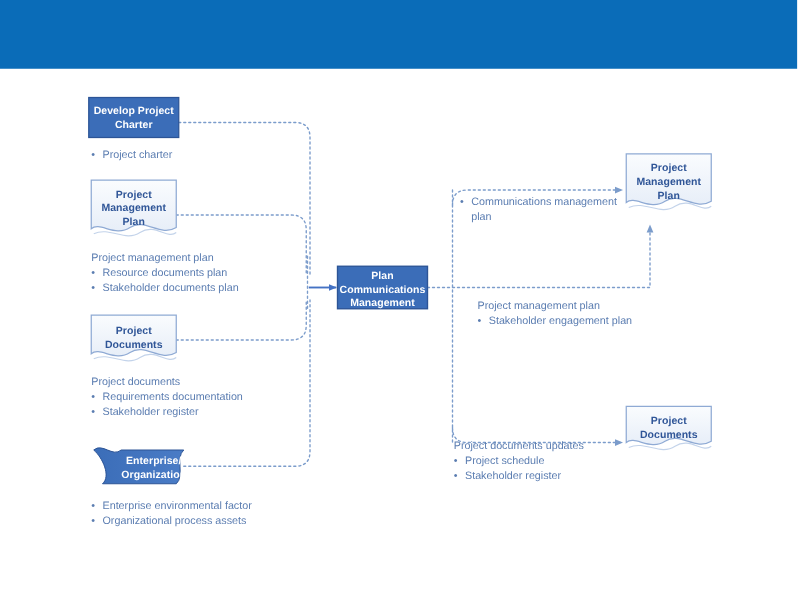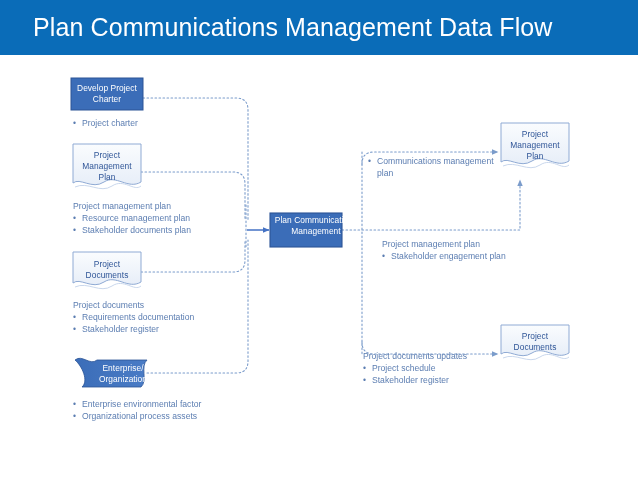--- a/index.html
+++ b/index.html
@@ -46,21 +46,21 @@
     left: 0;
     top: 0;
     width: 638px;
     height: 478px;
   }
 
   
   .node-label {
     position: absolute;
     text-align: center;
-    font-weight: normal;
+    font-weight: bold;
     font-size: 8.4px;
     line-height: 11.2px;
     letter-spacing: 0.05px;
   }
   .node-label.on-blue { color: #ffffff; }
   .node-label.on-light { color: #2f5597; }
 
   
   .txt {
     position: absolute;
@@ -77,21 +77,20 @@
     left: 0;
     top: 0;
   }
 </style>
 </head>
 <body>
 
 <div id="slide">
 
   <div id="title-bar"></div>
-  <div id="title-text">Plan Communications Management Data Flow</div>
 
   <svg id="canvas" viewBox="0 0 638 478" xmlns="http://www.w3.org/2000/svg">
     <defs>
       <marker id="arrowSolid" markerWidth="7" markerHeight="7" refX="6" refY="3.2" orient="auto" markerUnits="userSpaceOnUse">
         <path d="M0,0.5 L6.4,3.2 L0,5.9 z" fill="#4472C4"></path>
       </marker>
       <marker id="arrowLight" markerWidth="7" markerHeight="7" refX="6" refY="3.2" orient="auto" markerUnits="userSpaceOnUse">
         <path d="M0,0.5 L6.4,3.2 L0,5.9 z" fill="#7B9CCB"></path>
       </marker>
       <linearGradient id="docGrad" x1="0" y1="0" x2="0" y2="1">
@@ -169,21 +168,21 @@
   <div class="node-label on-light" style="left:73px; top:259px; width:68px;">
     <span class="ln">Project</span>
     <span class="ln">Documents</span>
   </div>
 
   <div class="node-label on-blue" style="left:91px; top:363px; width:64px;">
     <span class="ln">Enterprise/</span>
     <span class="ln">Organization</span>
   </div>
 
-  <div class="node-label on-blue" style="left:270px; top:215px; width:92px;">
+  <div class="node-label on-blue" style="left:270px; top:215px; width:72px;">
     <span class="ln">Plan</span>
     <span class="ln">Communications</span>
     <span class="ln">Management</span>
   </div>
 
   <div class="node-label on-light" style="left:501px; top:129px; width:68px;">
     <span class="ln">Project</span>
     <span class="ln">Management</span>
     <span class="ln">Plan</span>
   </div>
@@ -192,21 +191,21 @@
     <span class="ln">Project</span>
     <span class="ln">Documents</span>
   </div>
 
   <div class="txt" style="left:73px; top:117px;">
     <span class="bul">Project charter</span>
   </div>
 
   <div class="txt" style="left:73px; top:200px;">
     <span class="ln">Project management plan</span>
-    <span class="bul">Resource management plan</span>
+    <span class="bul">Resource documents plan</span>
     <span class="bul">Stakeholder documents plan</span>
   </div>
 
   <div class="txt" style="left:73px; top:299px;">
     <span class="ln">Project documents</span>
     <span class="bul">Requirements documentation</span>
     <span class="bul">Stakeholder register</span>
   </div>
 
   <div class="txt" style="left:73px; top:398px;">

